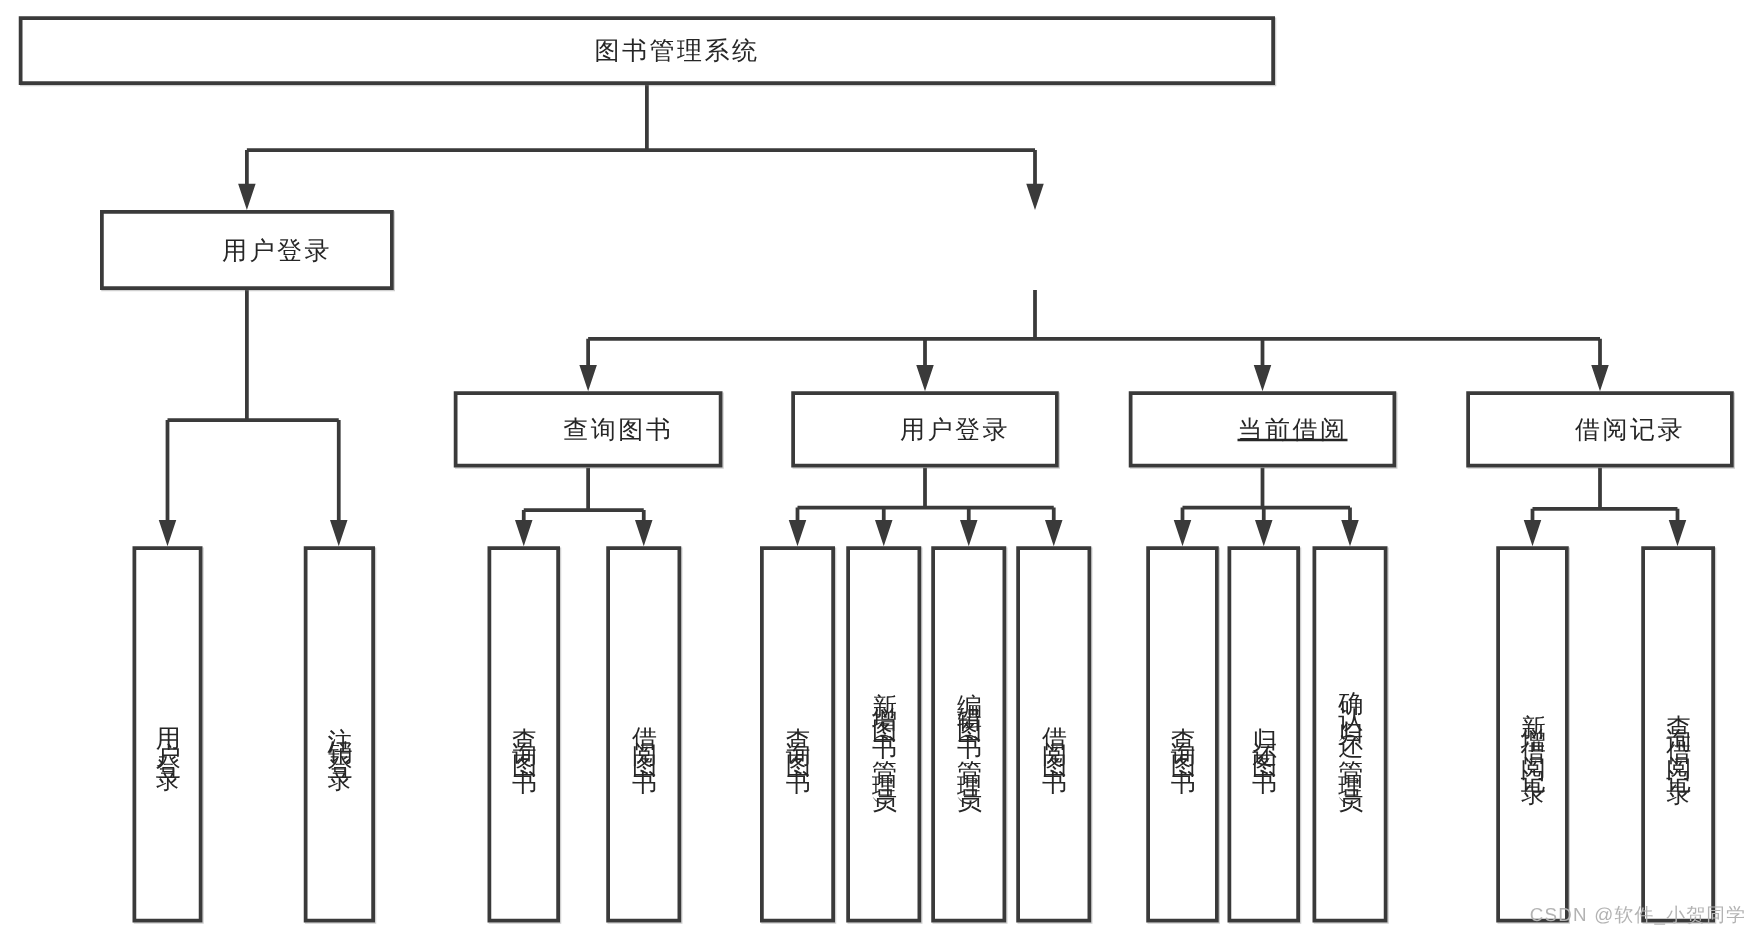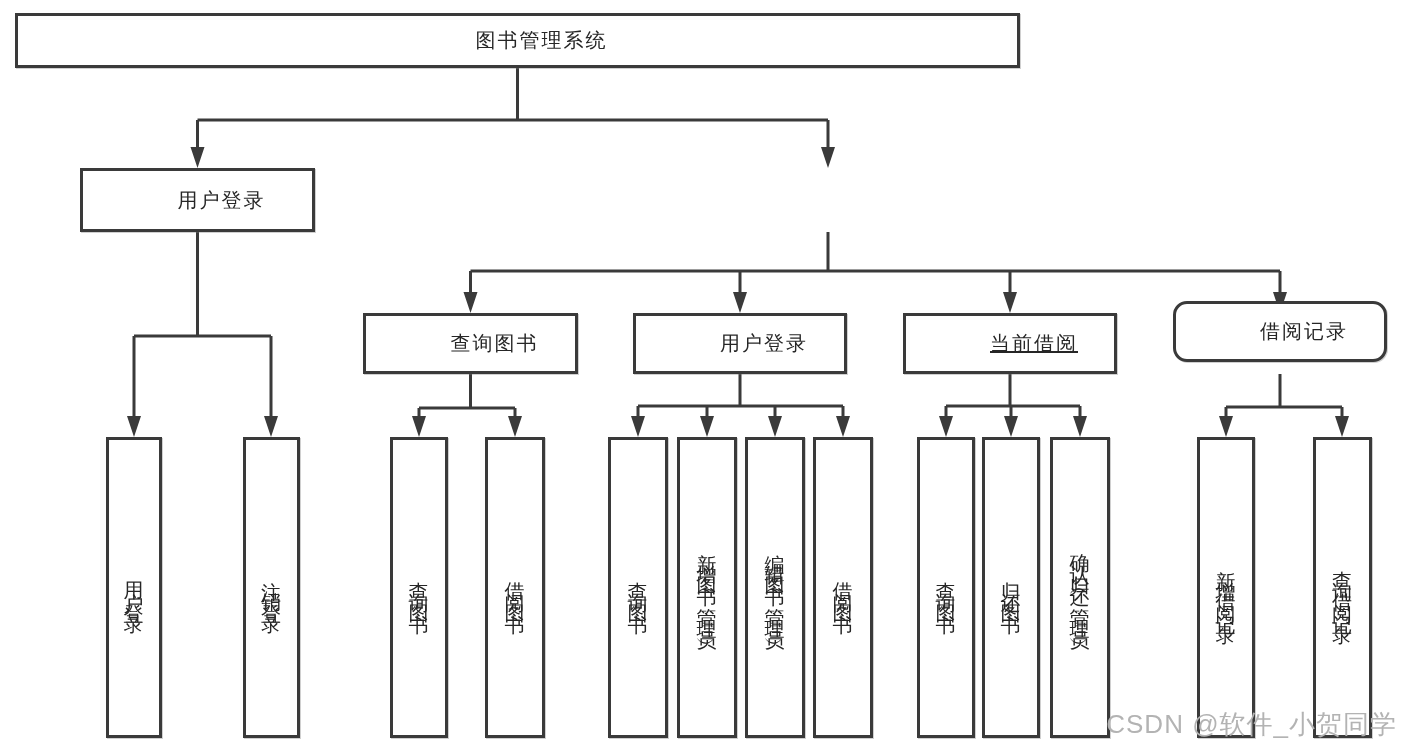--- a/index.html
+++ b/index.html
@@ -27,21 +27,21 @@
     writing-mode:vertical-rl;
     text-orientation:mixed;
     font-size:20px;
     letter-spacing:11px;
     line-height:1;
     white-space:nowrap;
   }
   #watermark{
     position:absolute;
     right:8px;bottom:5px;
-    font-size:26px;
+    font-size:15px;
     color:#b3b3b3;
     letter-spacing:1px;
     white-space:nowrap;
   }
 </style>
 </head>
 <body>
 
 <div id="canvas">
 
@@ -77,21 +77,21 @@
 
   <div class="node hnode" style="left:363px;top:313px;width:215px;height:61px;">
     <span>查询图书</span>
   </div>
   <div class="node hnode" style="left:633px;top:313px;width:214px;height:61px;">
     <span>用户登录</span>
   </div>
   <div class="node hnode" style="left:903px;top:313px;width:214px;height:61px;text-decoration:underline;">
     <span>当前借阅</span>
   </div>
-  <div class="node hnode" style="left:1173px;top:301px;width:214px;height:61px;border-radius:14px;">
+  <div class="node hnode" style="left:1173px;top:313px;width:214px;height:61px;">
     <span>借阅记录</span>
   </div>
 
   <div class="node vnode" style="left:106px;top:437px;width:56px;height:301px;">
     <span>用户登录</span>
   </div>
   <div class="node vnode" style="left:243px;top:437px;width:57px;height:301px;">
     <span>注销登录</span>
   </div>
 

